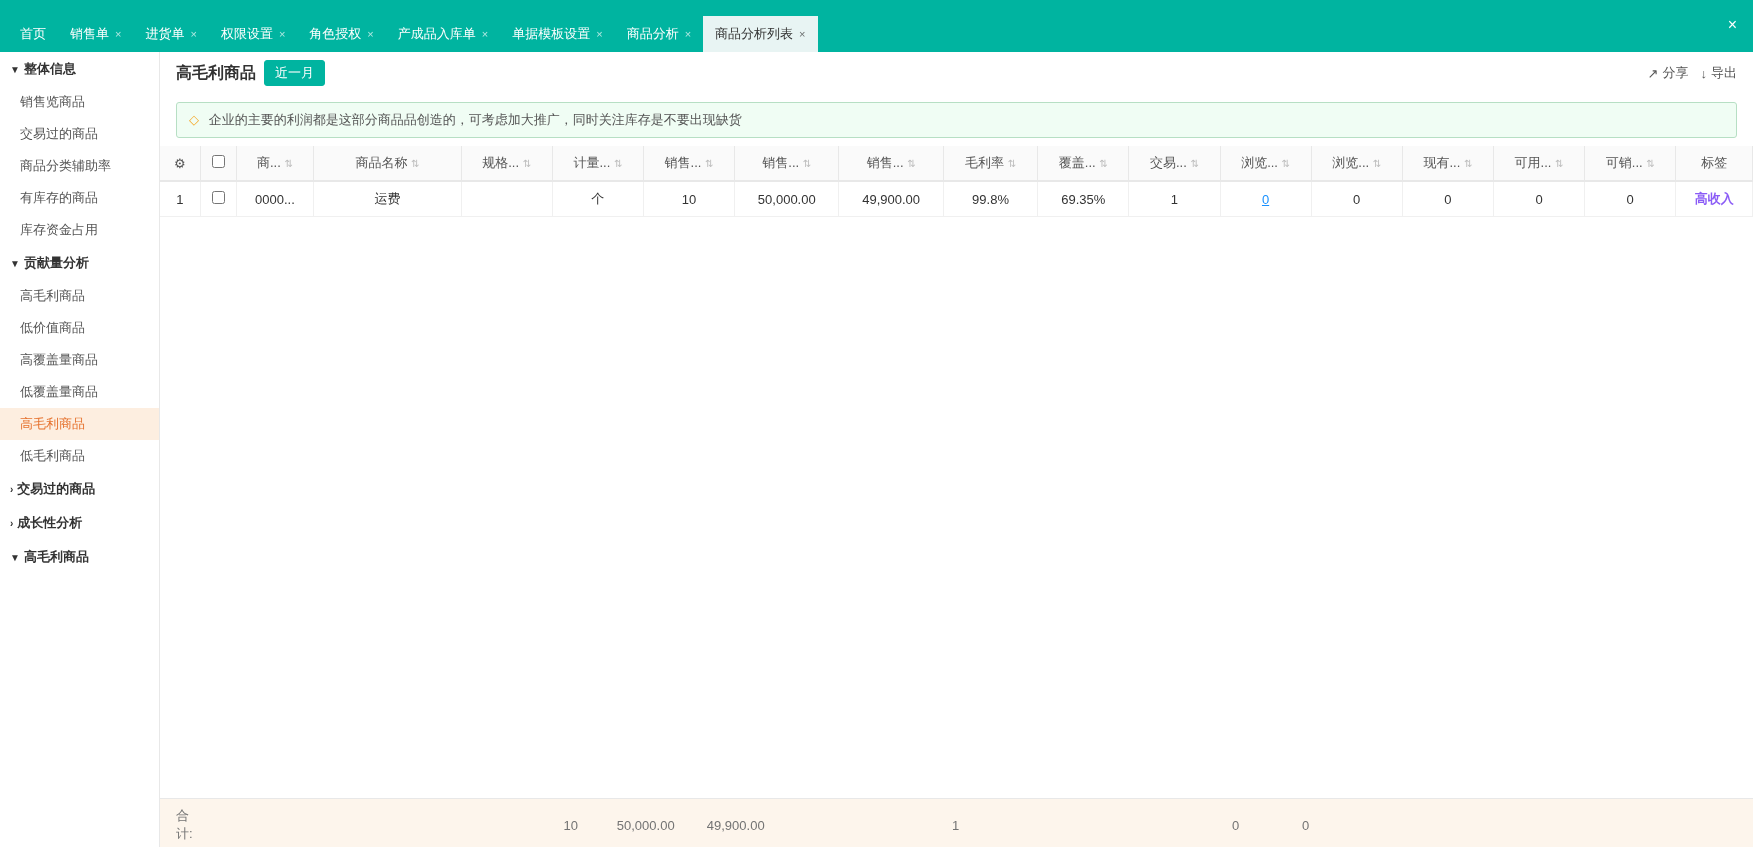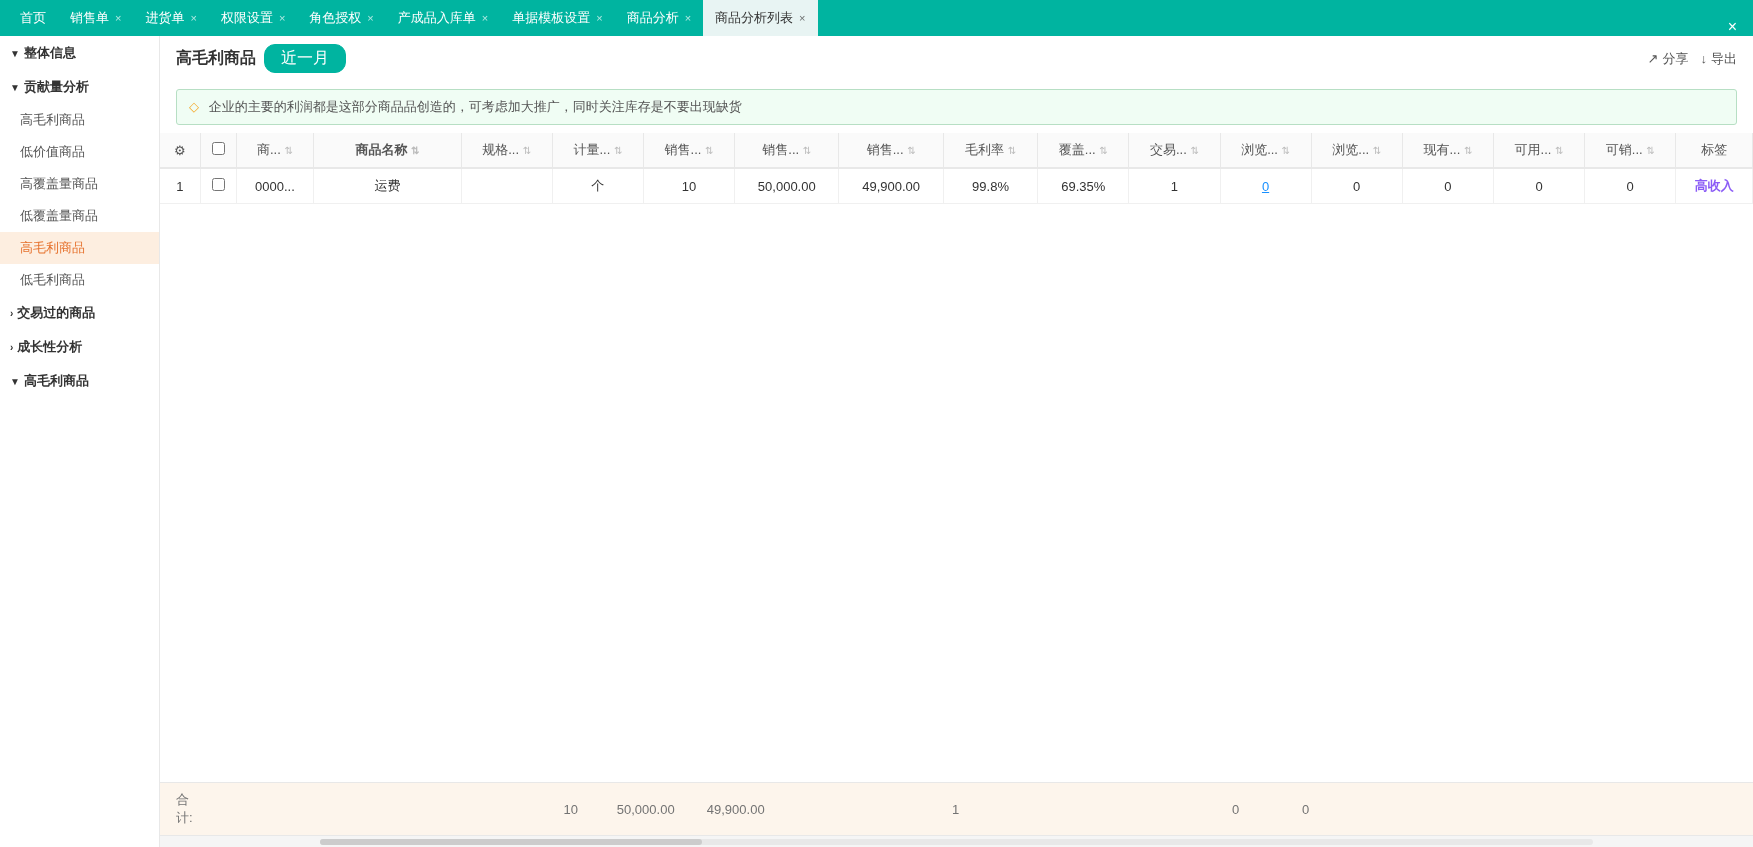--- a/index.html
+++ b/index.html
@@ -1,24 +1,24 @@
 <!DOCTYPE html>
 <html><head>
   <meta charset="utf-8">
   <style>
     * { box-sizing: border-box; margin: 0; padding: 0; font-family: 'Microsoft YaHei', Arial, sans-serif; font-size: 13px; }
     body { background: #f5f5f5; overflow: hidden; }
 
     
     .top-nav {
       display: flex;
-      align-items: flex-end;
+      align-items: flex-start;
       background: #00b4a0;
-      height: 36px;
-      padding: 0 8px;
+      height: 52px;
+      padding: 16px 8px;
       color: #fff;
     }
     .nav-item {
       padding: 0 12px;
       height: 36px;
       display: flex;
       align-items: center;
       cursor: pointer;
       white-space: nowrap;
       color: #fff;
@@ -83,24 +83,24 @@
     }
     .content-title {
       font-size: 16px;
       font-weight: bold;
       color: #333;
     }
     .filter-btn {
       background: #fff;
       border: 1px solid #00b4a0;
       color: #00b4a0;
-      border-radius: 11px;
-      padding: 3px 16px;
+      border-radius: 3px;
+      padding: 3px 10px;
       cursor: pointer;
-      font-size: 16px;
+      font-size: 13px;
     }
     .filter-btn.active {
       background: #00b4a0;
       color: #fff;
     }
     .search-box {
       display: flex;
       align-items: center;
       border: 1px solid #ddd;
       border-radius: 3px;
@@ -278,20 +278,37 @@
   <div class="nav-close-btn">×</div>
 </div>
 
 <div class="main-layout">
 
   <div class="sidebar">
 
     <div class="sidebar-group-header">
       <span class="arrow">▼</span>
       <span>整体信息</span>
+    </div>
+    <div>
+      <div class="sidebar-item">
+        <span>销售览商品</span>
+      </div>
+      <div class="sidebar-item">
+        <span>交易过的商品</span>
+      </div>
+      <div class="sidebar-item">
+        <span>商品分类辅助率</span>
+      </div>
+      <div class="sidebar-item">
+        <span>有库存的商品</span>
+      </div>
+      <div class="sidebar-item">
+        <span>库存资金占用</span>
+      </div>
     </div>
 
     <div class="sidebar-group-header">
       <span class="arrow">▼</span>
       <span>贡献量分析</span>
     </div>
     <div>
       <div class="sidebar-item">
         <span>高毛利商品</span>
       </div>
@@ -359,21 +376,21 @@
             <th style="width:40px;">
               <span>⚙</span>
             </th>
             <th style="width:36px;">
               <input type="checkbox" style="">
             </th>
             <th>
               <span>商...</span>
               <span class="sort-icon"> ⇅</span>
             </th>
-            <th style="min-width:100px;font-weight:bold;">
+            <th style="min-width:100px;">
               <span>商品名称</span>
               <span class="sort-icon"> ⇅</span>
             </th>
             <th>
               <span>规格...</span>
               <span class="sort-icon"> ⇅</span>
             </th>
             <th>
               <span>计量...</span>
               <span class="sort-icon"> ⇅</span>

